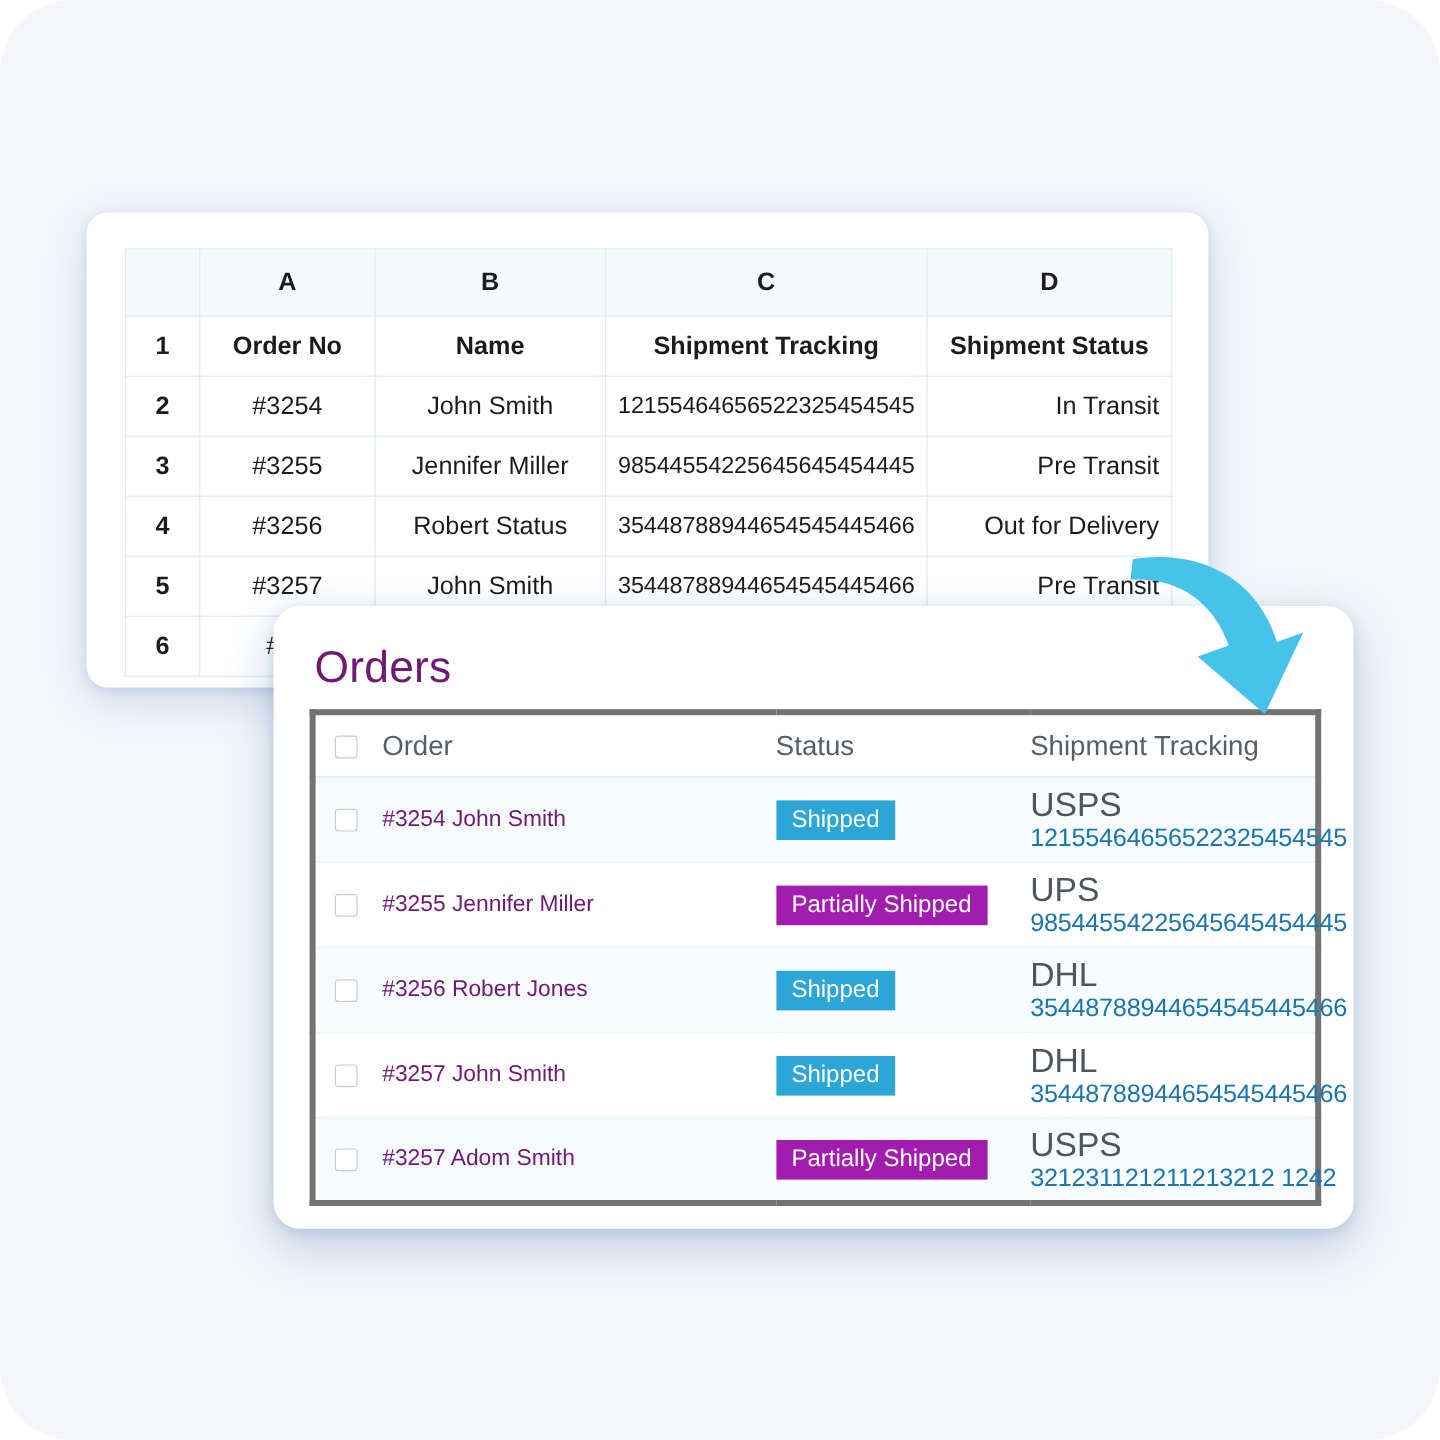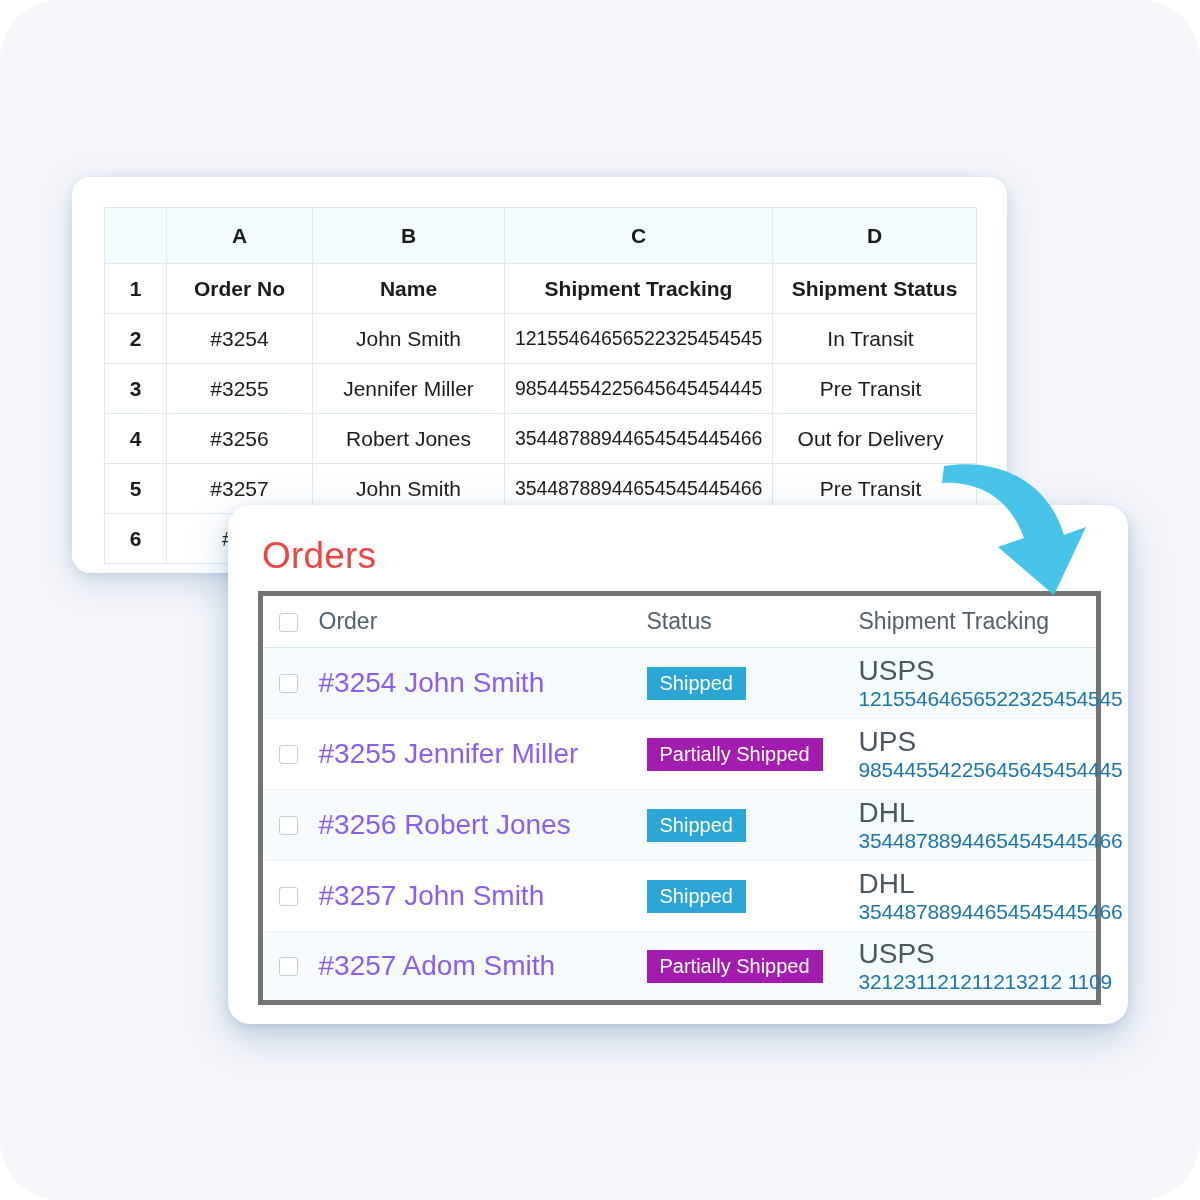--- a/index.html
+++ b/index.html
@@ -77,21 +77,21 @@
     text-align: center;
     font-size: 21px;
   }
 
   #sheet-table tr.headrow td {
     font-weight: bold;
     text-align: center;
   }
 
   #sheet-table td.cen { text-align: center; }
-  #sheet-table td.lft { text-align: center; padding-left: 2px; }
+  #sheet-table td.lft { text-align: right; padding-left: 2px; }
   #sheet-table td.track {
     text-align: center;
     font-size: 19.5px;
     letter-spacing: -0.1px;
   }
 
   
   #arrow-wrap {
     position: absolute;
     left: 936px;
@@ -113,21 +113,21 @@
     border-radius: 22px;
     box-shadow: 0 14px 40px rgba(58,110,165,0.30),
                 0 3px 10px rgba(58,110,165,0.16);
     z-index: 2;
     padding: 24px 30px 28px 30px;
   }
 
   #orders-title {
     font-size: 37px;
     font-weight: normal;
-    color: #ef4444;
+    color: #701a75;
     letter-spacing: 0.2px;
     margin: 6px 0 14px 4px;
   }
 
   #orders-table {
     width: 838px;
     border-collapse: collapse;
     border: 5px solid #737373;
     table-layout: fixed;
   }
@@ -165,22 +165,22 @@
     display: inline-block;
     width: 19px;
     height: 19px;
     border: 1.6px solid #c6cdd3;
     border-radius: 3px;
     background: #ffffff;
     vertical-align: middle;
   }
 
   .order-link {
-    font-size: 28px;
-    color: #8b5cf6;
+    font-size: 19px;
+    color: #701a75;
     padding-left: 4px;
     white-space: nowrap;
   }
 
   .badge {
     display: inline-block;
     color: #ffffff;
     font-size: 20px;
     padding: 6px 13px 7px 13px;
     line-height: 1;
@@ -244,21 +244,21 @@
         <tr>
           <td class="rowidx">3</td>
           <td class="cen">#3255</td>
           <td class="cen">Jennifer Miller</td>
           <td class="track">98544554225645645454445</td>
           <td class="lft">Pre Transit</td>
         </tr>
         <tr>
           <td class="rowidx">4</td>
           <td class="cen">#3256</td>
-          <td class="cen">Robert Jones</td>
+          <td class="cen">Robert Status</td>
           <td class="track">35448788944654545445466</td>
           <td class="lft">Out for Delivery</td>
         </tr>
         <tr>
           <td class="rowidx">5</td>
           <td class="cen">#3257</td>
           <td class="cen">John Smith</td>
           <td class="track">35448788944654545445466</td>
           <td class="lft">Pre Transit</td>
         </tr>
@@ -364,21 +364,21 @@
             <span class="chkbox"></span>
           </td>
           <td>
             <span class="order-link">#3257 Adom Smith</span>
           </td>
           <td>
             <span class="badge partially">Partially Shipped</span>
           </td>
           <td>
             <div class="carrier">USPS</div>
-            <div class="tracknum">321231121211213212 1109</div>
+            <div class="tracknum">321231121211213212 1242</div>
           </td>
         </tr>
 
       </tbody>
     </table>
   </div>
 
   <div id="arrow-wrap">
     <svg width="200" height="190" viewBox="0 0 200 190">
       <path d="M 8 23

